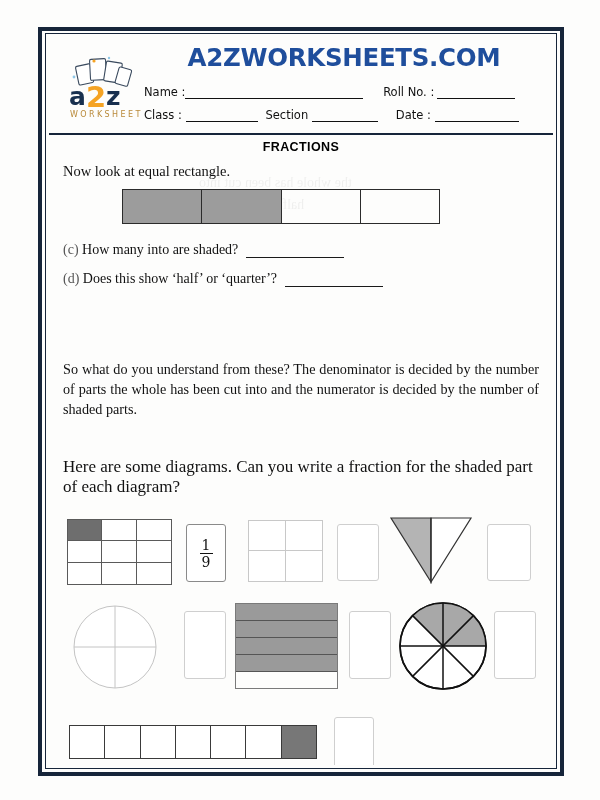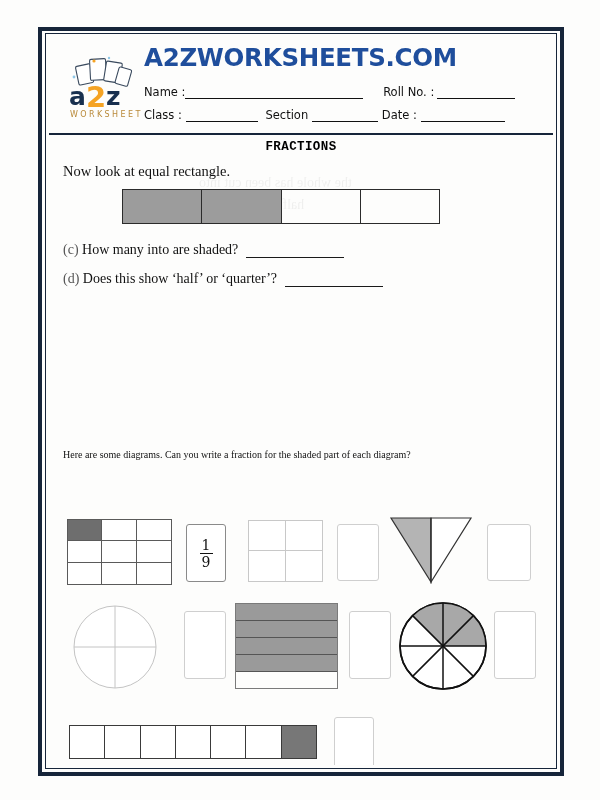--- a/index.html
+++ b/index.html
@@ -33,21 +33,21 @@
   }
 
   
   .hdr{
     position:absolute;left:0;top:0;width:504px;height:98px;
     border-bottom:2px solid #16253a;
     box-sizing:border-box;
   }
   .brand{
     position:absolute;left:95px;top:6px;width:400px;
-    text-align:left;
+    text-align:center;
     font-family:"DejaVu Sans", sans-serif;
     font-weight:bold;font-size:24.5px;letter-spacing:-0.3px;
     color:#1f4e9c;
   }
   .logo{
     position:absolute;left:12px;top:18px;width:80px;height:68px;
   }
   .fields{
     position:absolute;left:95px;top:48px;width:400px;
     font-family:"DejaVu Sans", sans-serif;
@@ -56,21 +56,21 @@
   .frow{position:relative;height:23px;white-space:nowrap;}
   .flbl{display:inline-block;vertical-align:bottom;}
   .fline{
     display:inline-block;vertical-align:bottom;
     border-bottom:1.3px solid #111;height:13px;
   }
 
   
   .title{
     position:absolute;left:0;top:103px;width:504px;text-align:center;
-    font-family:Liberation Mono, monospace;
+    font-family:Liberation Sans, sans-serif;
     font-weight:bold;font-size:12.5px;letter-spacing:0.4px;color:#000;
   }
   .lead{
     position:absolute;left:14px;top:126px;
     font-size:14.5px;color:#111;
   }
   
   .mainrect{
     position:absolute;left:73px;top:152px;
     width:318px;height:35px;
@@ -86,22 +86,22 @@
   .qline{
     display:inline-block;vertical-align:bottom;
     border-bottom:1.4px solid #1a1a1a;height:12px;width:98px;margin-left:4px;
   }
 
   .para{
     position:absolute;left:14px;top:322px;width:476px;
     font-size:14.2px;line-height:20px;color:#111;text-align:justify;
   }
   .para2{
-    position:absolute;left:14px;top:408px;width:470px;
-    font-size:10px;line-height:20px;color:#111;
+    position:absolute;left:14px;top:420px;width:470px;
+    font-size:17px;line-height:20px;color:#111;
   }
 
   
   .diagrams{position:absolute;left:0;top:440px;width:504px;height:290px;}
   .shape{position:absolute;}
 
   .grid{display:grid;border:1px solid #5a5a5a;box-sizing:border-box;background:#fff;}
   .grid > div{border-right:1px solid #5a5a5a;border-bottom:1px solid #5a5a5a;box-sizing:border-box;}
   .grid > div.lastcol{border-right:none;}
   .grid > div.lastrow{border-bottom:none;}
@@ -178,21 +178,21 @@
       <div class="brand">A2ZWORKSHEETS.COM</div>
 
       <div class="fields">
         <div class="frow">
           <span class="flbl">Name :</span><span class="fline" style="width:178px"></span>
           <span class="flbl" style="margin-left:16px">Roll No. :</span><span class="fline" style="width:78px;margin-left:3px"></span>
         </div>
         <div class="frow">
           <span class="flbl">Class :</span><span class="fline" style="width:72px;margin-left:4px"></span>
           <span class="flbl" style="margin-left:4px">Section</span><span class="fline" style="width:66px;margin-left:4px"></span>
-          <span class="flbl" style="">Date :</span><span class="fline" style="width:84px;margin-left:4px"></span>
+          <span class="flbl" style="margin-left:14px">Date :</span><span class="fline" style="width:84px;margin-left:4px"></span>
         </div>
       </div>
     </div>
 
     <div class="title">FRACTIONS</div>
     <div class="lead">Now look at equal rectangle.</div>
 
     <div class="ghost" style="left:150px;top:138px;">the whole has been cut into</div>
     <div class="ghost" style="left:120px;top:160px;">half or quarter is shaded</div>
 
@@ -209,20 +209,21 @@
         <span>How many into are shaded?</span>
         <span class="qline"></span>
       </div>
       <div class="q">
         <span class="qlbl">(d)</span>
         <span>Does this show ‘half’ or ‘quarter’?</span>
         <span class="qline"></span>
       </div>
     </div>
 
+    <div class="para">So what do you understand from these? The denominator is decided by the number of parts the whole has been cut into and the numerator is decided by the number of shaded parts.</div>
     <div class="para2">Here are some diagrams. Can you write a fraction for the shaded part of each diagram?</div>
 
     <div class="diagrams">
 
       <div class="ghost" style="left:215px;top:48px;font-size:12px;">numbers. T</div>
       <div class="ghost" style="left:300px;top:250px;font-size:12px;">write</div>
 
       <div class="shape grid" style="left:18px;top:42px;width:105px;height:66px;grid-template-columns:1fr 1fr 1fr;grid-template-rows:1fr 1fr 1fr;">
         <div class="dark"></div>
         <div></div>

